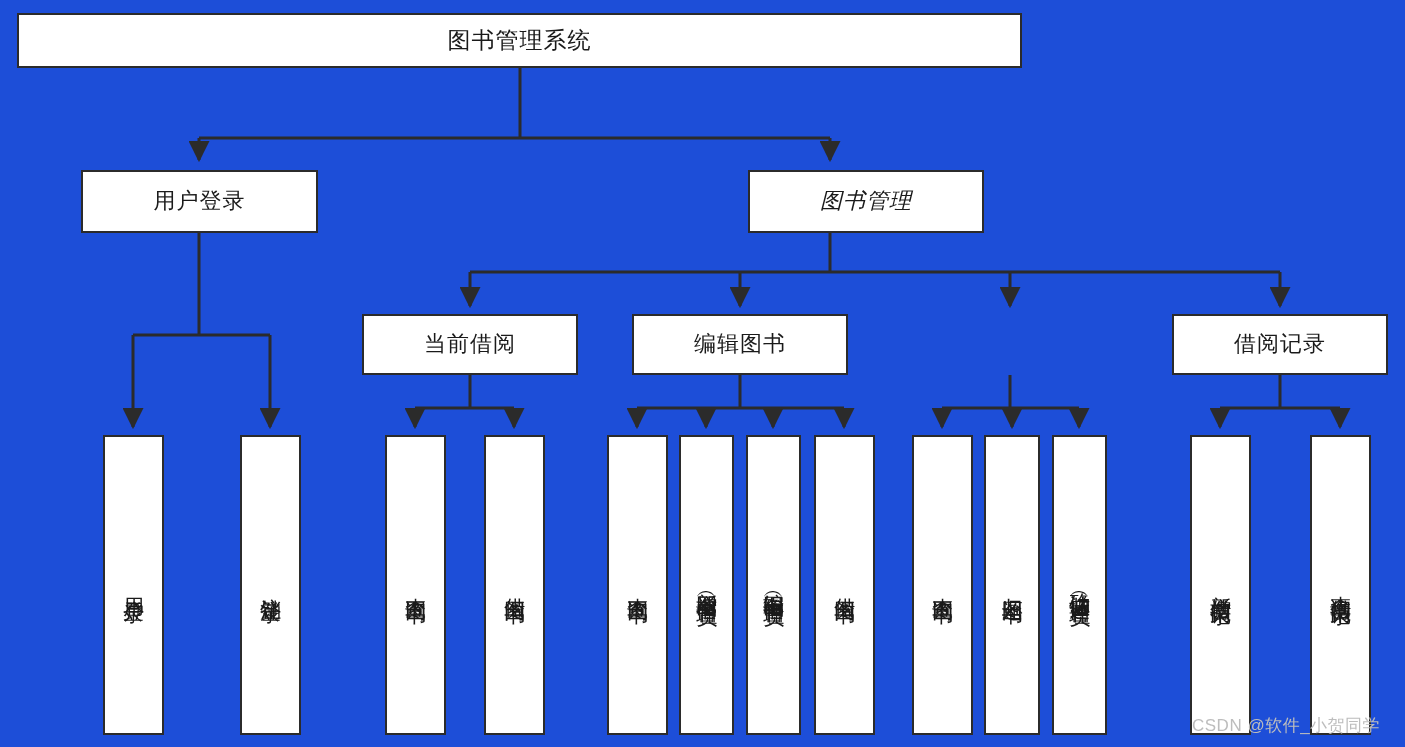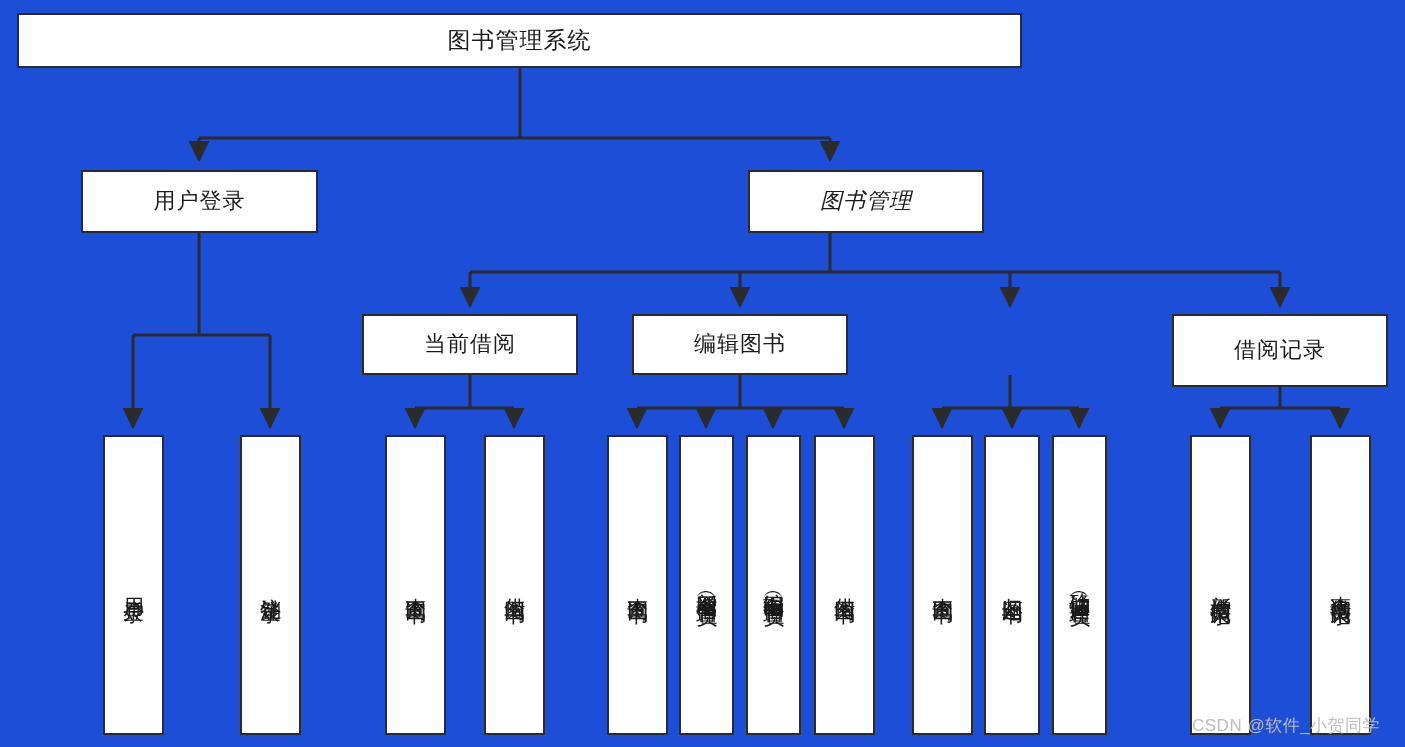--- a/index.html
+++ b/index.html
@@ -117,21 +117,21 @@
     </g>
   </svg>
 
   <div class="node horiz root" style="left: 17px; top: 13px; width: 1005px; height: 55px;">图书管理系统</div>
 
   <div class="node horiz" style="left: 81px; top: 170px; width: 237px; height: 63px;">用户登录</div>
   <div class="node horiz" style="left: 748px; top: 170px; width: 236px; height: 63px; font-style: italic;">图书管理</div>
 
   <div class="node horiz" style="left: 362px; top: 314px; width: 216px; height: 61px;">当前借阅</div>
   <div class="node horiz" style="left: 632px; top: 314px; width: 216px; height: 61px;">编辑图书</div>
-  <div class="node horiz" style="left: 1172px; top: 314px; width: 216px; height: 73px;">借阅记录</div>
+  <div class="node horiz" style="left: 1172px; top: 314px; width: 216px; height: 61px;">借阅记录</div>
 
   <div class="node vert" style="left: 103px; top: 435px; width: 61px; height: 300px;">用户登录</div>
   <div class="node vert" style="left: 240px; top: 435px; width: 61px; height: 300px;">注销登录</div>
   <div class="node vert" style="left: 385px; top: 435px; width: 61px; height: 300px;">查询图书</div>
   <div class="node vert" style="left: 484px; top: 435px; width: 61px; height: 300px;">借阅图书</div>
   <div class="node vert" style="left: 607px; top: 435px; width: 61px; height: 300px;">查询图书</div>
   <div class="node vert" style="left: 679px; top: 435px; width: 55px; height: 300px;">新增图书（管理员）</div>
   <div class="node vert" style="left: 746px; top: 435px; width: 55px; height: 300px;">编辑图书（管理员）</div>
   <div class="node vert" style="left: 814px; top: 435px; width: 61px; height: 300px;">借阅图书</div>
   <div class="node vert" style="left: 912px; top: 435px; width: 61px; height: 300px;">查询图书</div>

